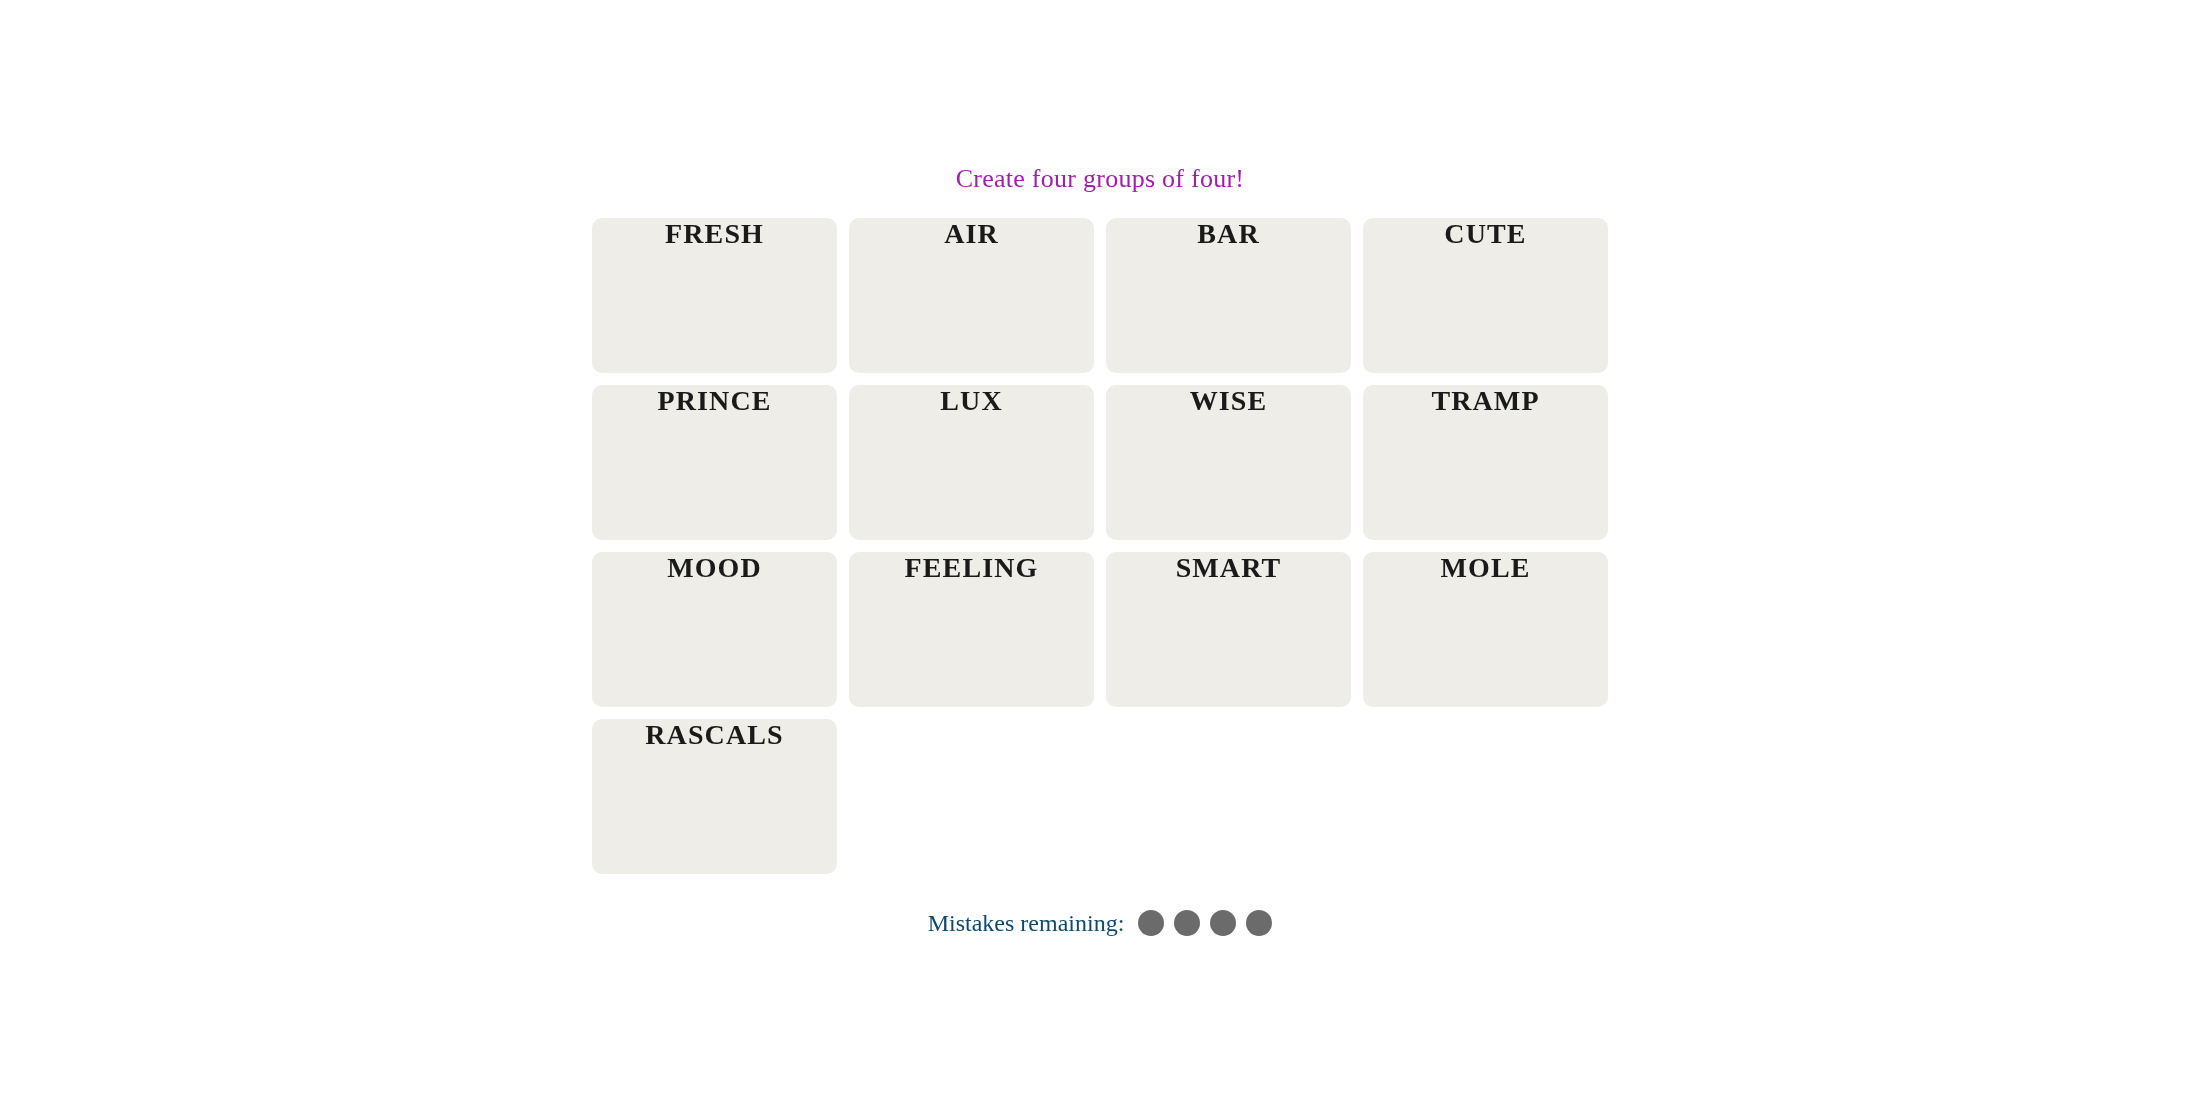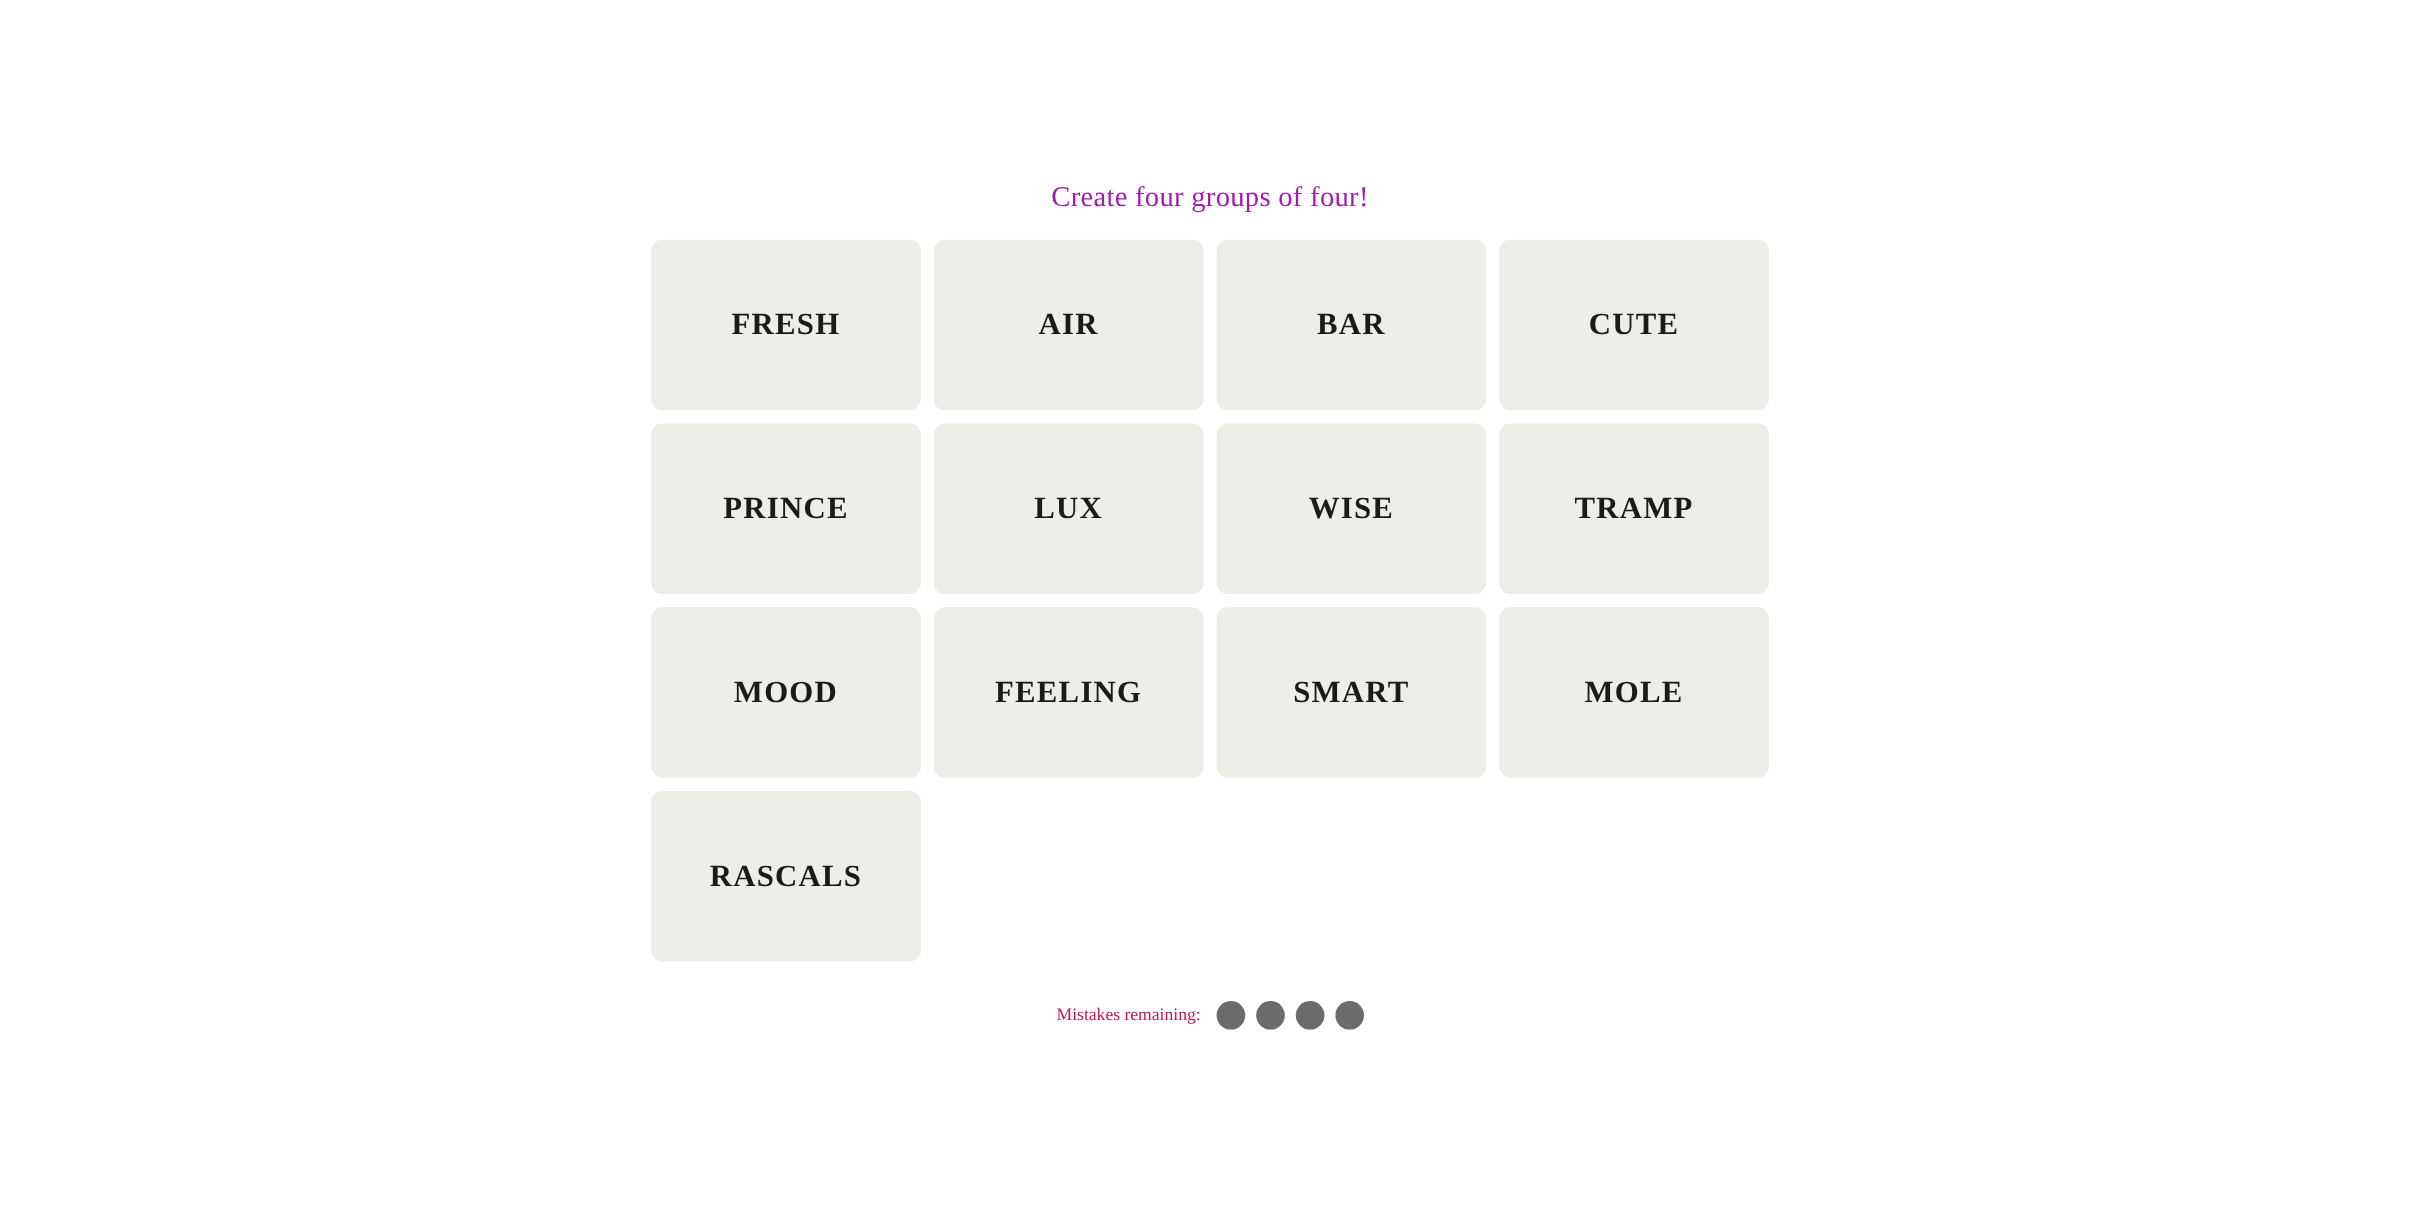--- a/index.html
+++ b/index.html
@@ -40,21 +40,21 @@
       grid-template-columns: repeat(4, 245px);
       grid-template-rows: repeat(4, 155px);
       gap: 12px;
     }
 
     .tile {
       background-color: #eeede8;
       border-radius: 10px;
       display: flex;
       justify-content: center;
-      align-items: center;
+      align-items: flex-start;
       cursor: pointer;
       transition: background-color 0.15s;
       user-select: none;
     }
 
     .tile-label {
       font-size: 28px;
       font-weight: 800;
       color: #1a1a1a;
       letter-spacing: 0.04em;
@@ -63,22 +63,22 @@
     }
 
     .mistakes-row {
       display: flex;
       align-items: center;
       gap: 14px;
       margin-top: 12px;
     }
 
     .mistakes-label {
-      font-size: 16px;
-      color: #be185d;
+      font-size: 24px;
+      color: #0c4a6e;
       font-family: 'Georgia', serif;
     }
 
     .dots-container {
       display: flex;
       gap: 10px;
       align-items: center;
     }
 
     .dot {

